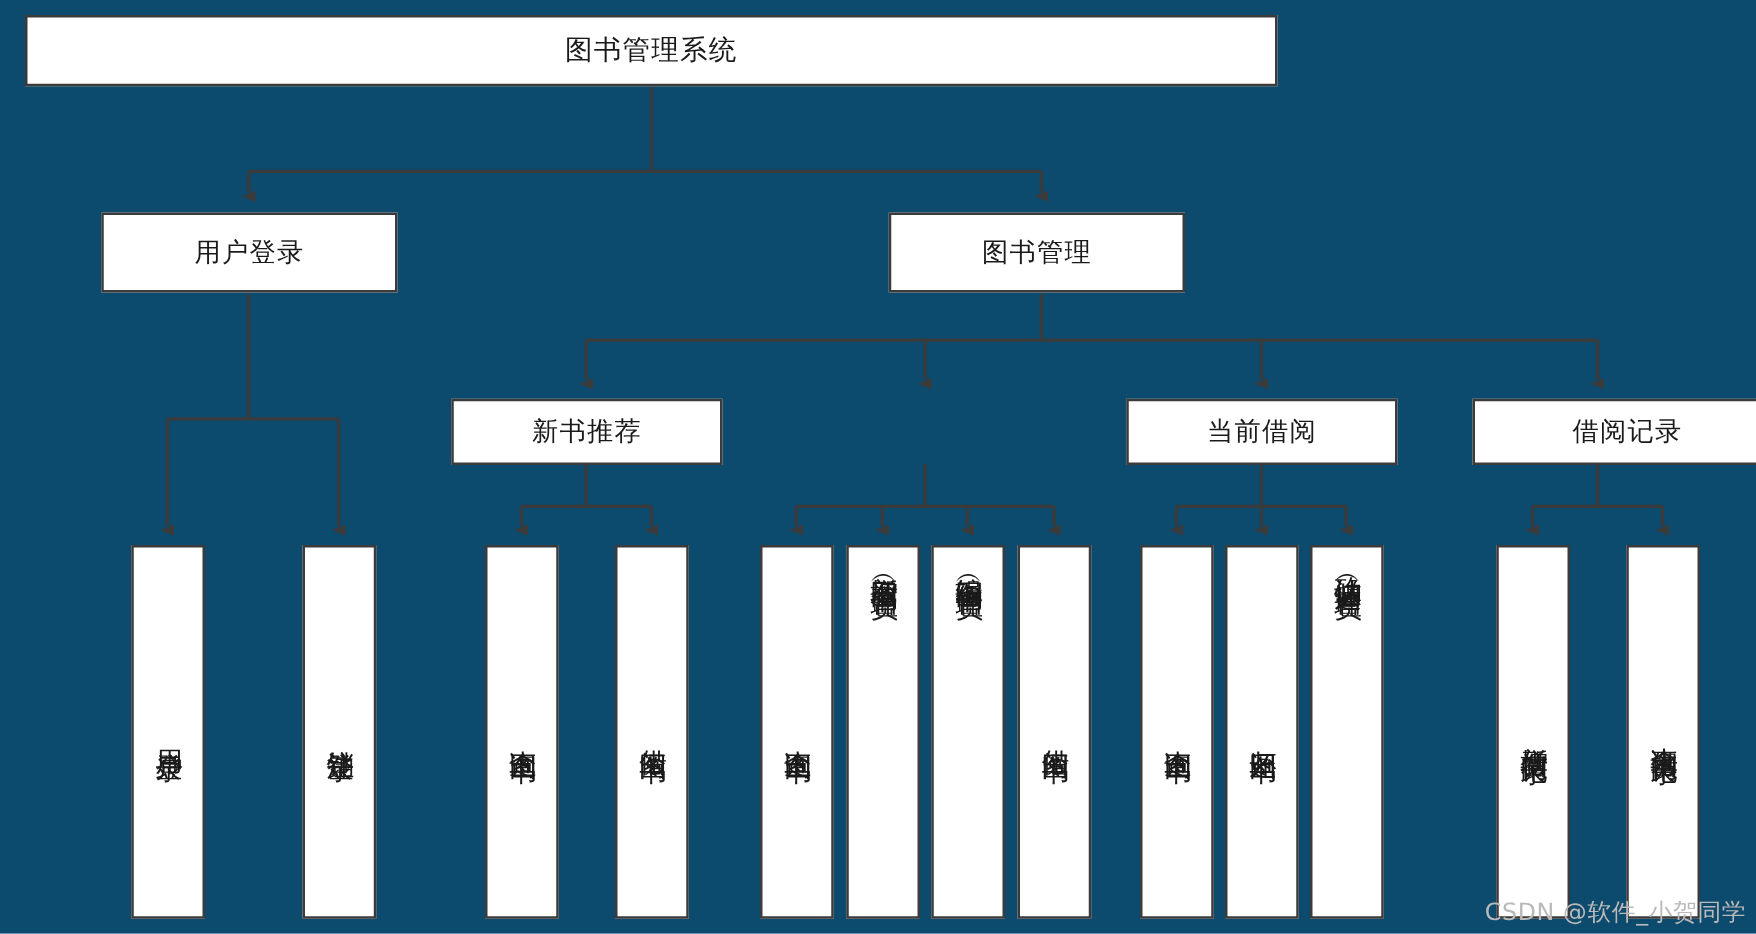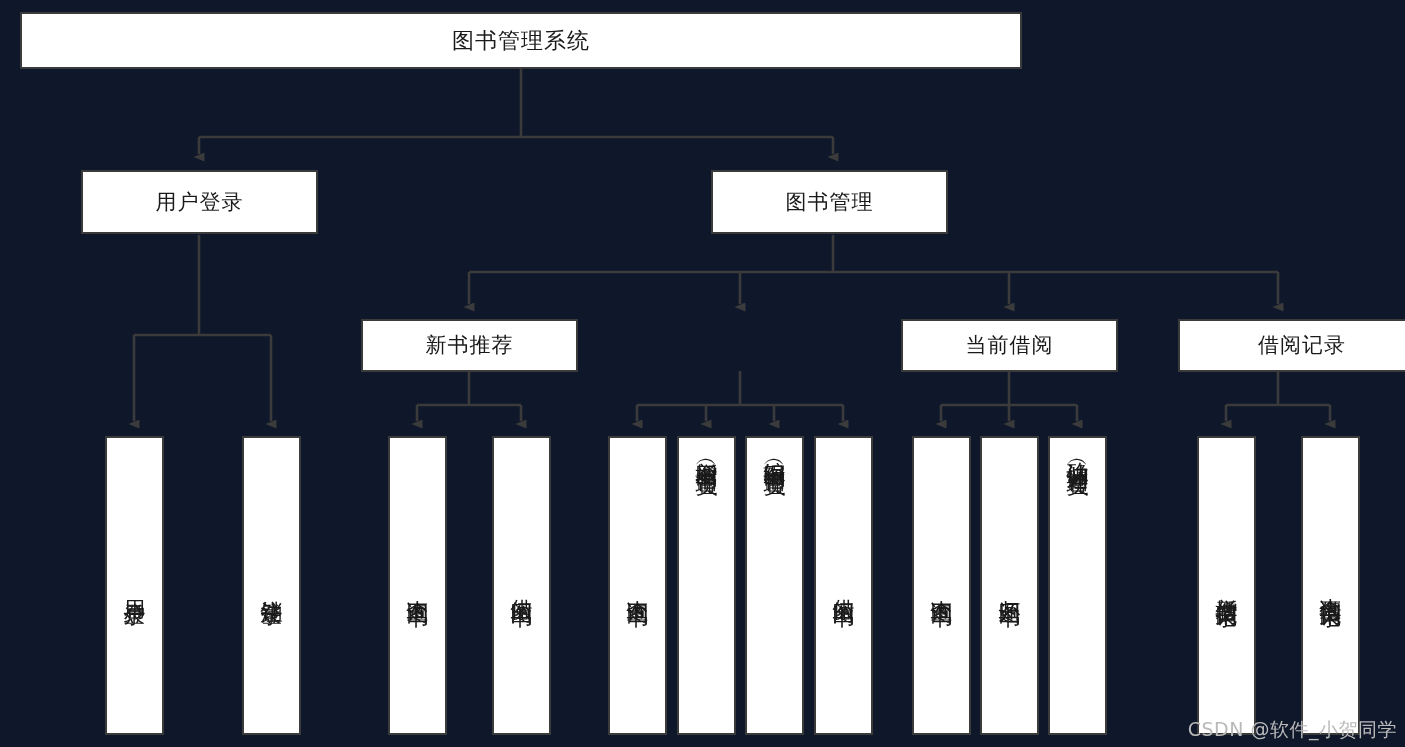--- a/index.html
+++ b/index.html
@@ -8,21 +8,21 @@
     padding: 0;
     background: #ffffff;
   }
   body {
     font-family: "DejaVu Sans", "Liberation Sans", sans-serif;
   }
   #diagram-root {
     position: relative;
     width: 1405px;
     height: 747px;
-    background: #0f172a;
+    background: #0c4a6e;
     overflow: hidden;
   }
   #edges-layer {
     position: absolute;
     left: 0;
     top: 0;
     width: 1405px;
     height: 747px;
     pointer-events: none;
   }

